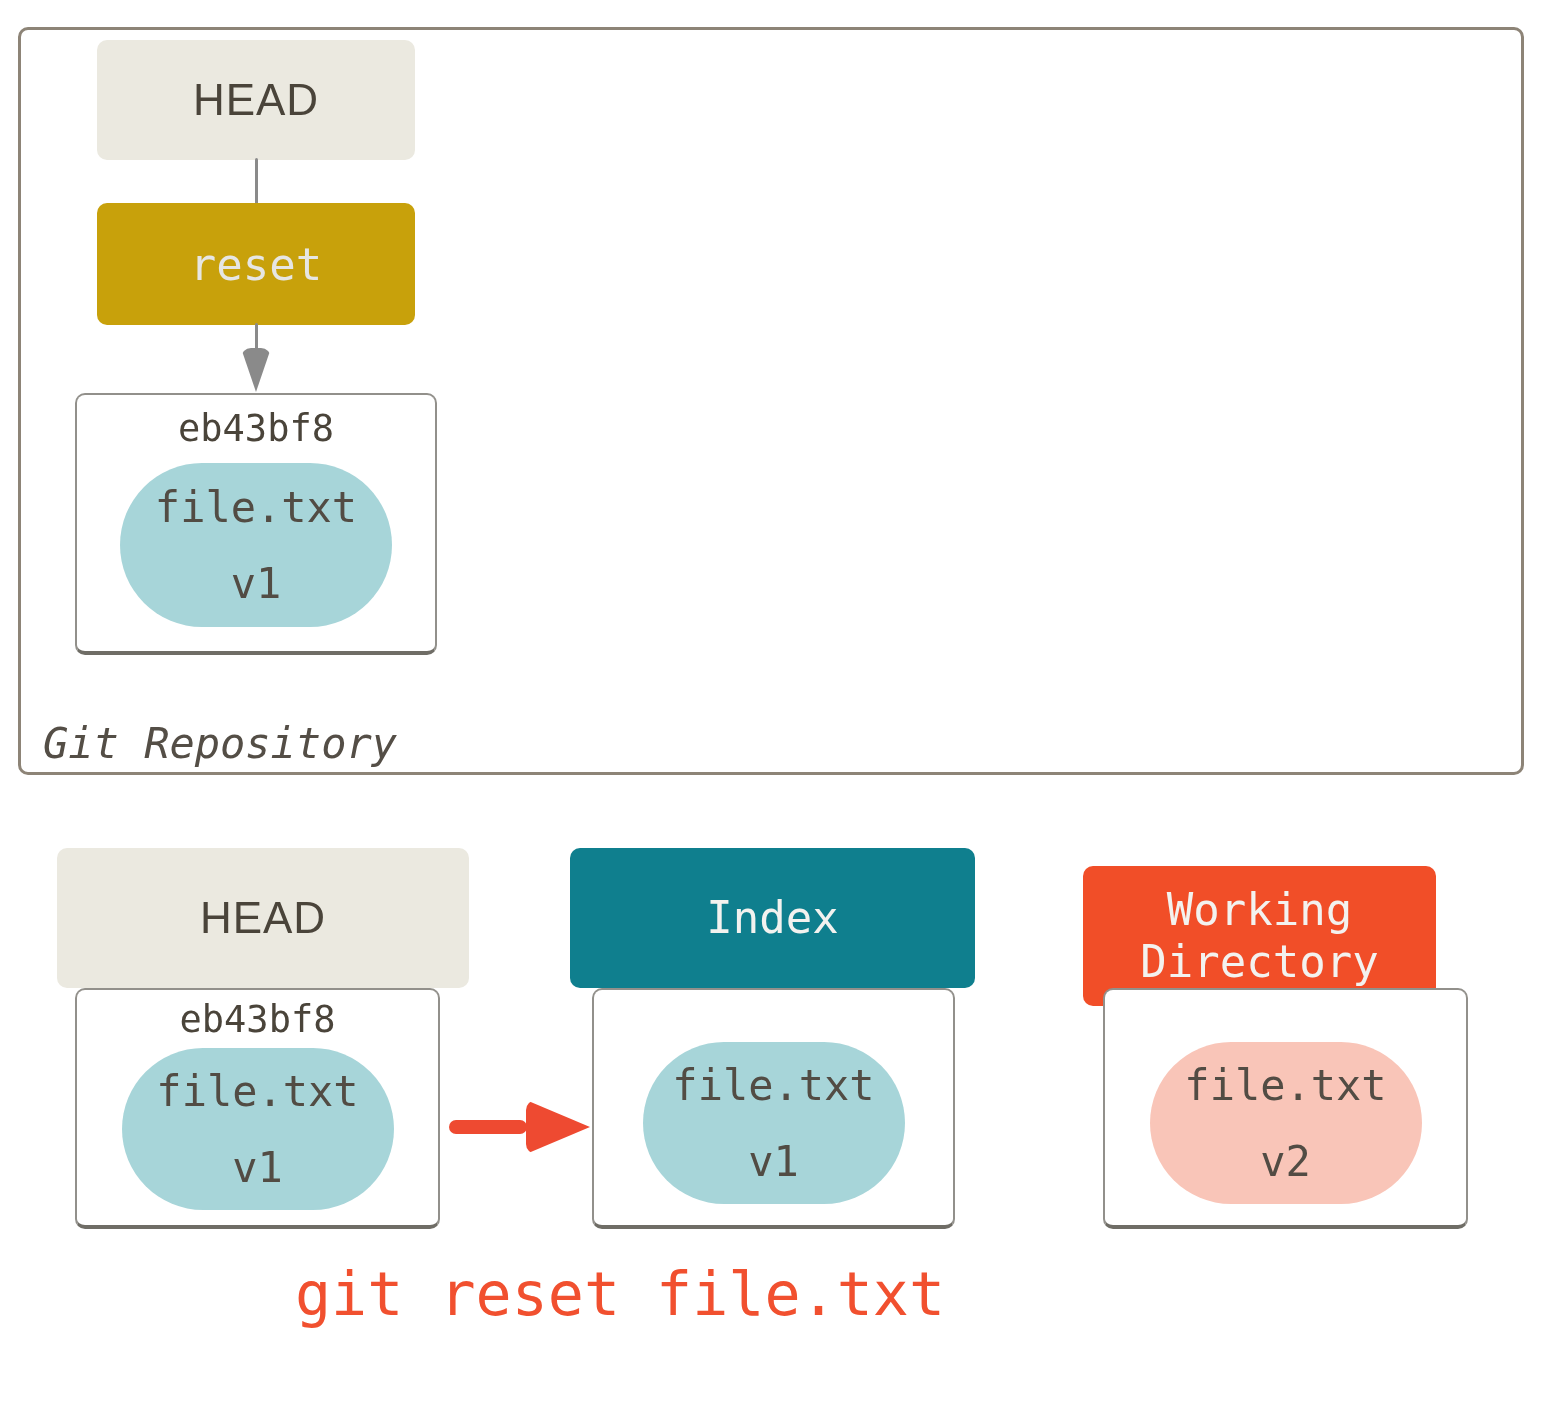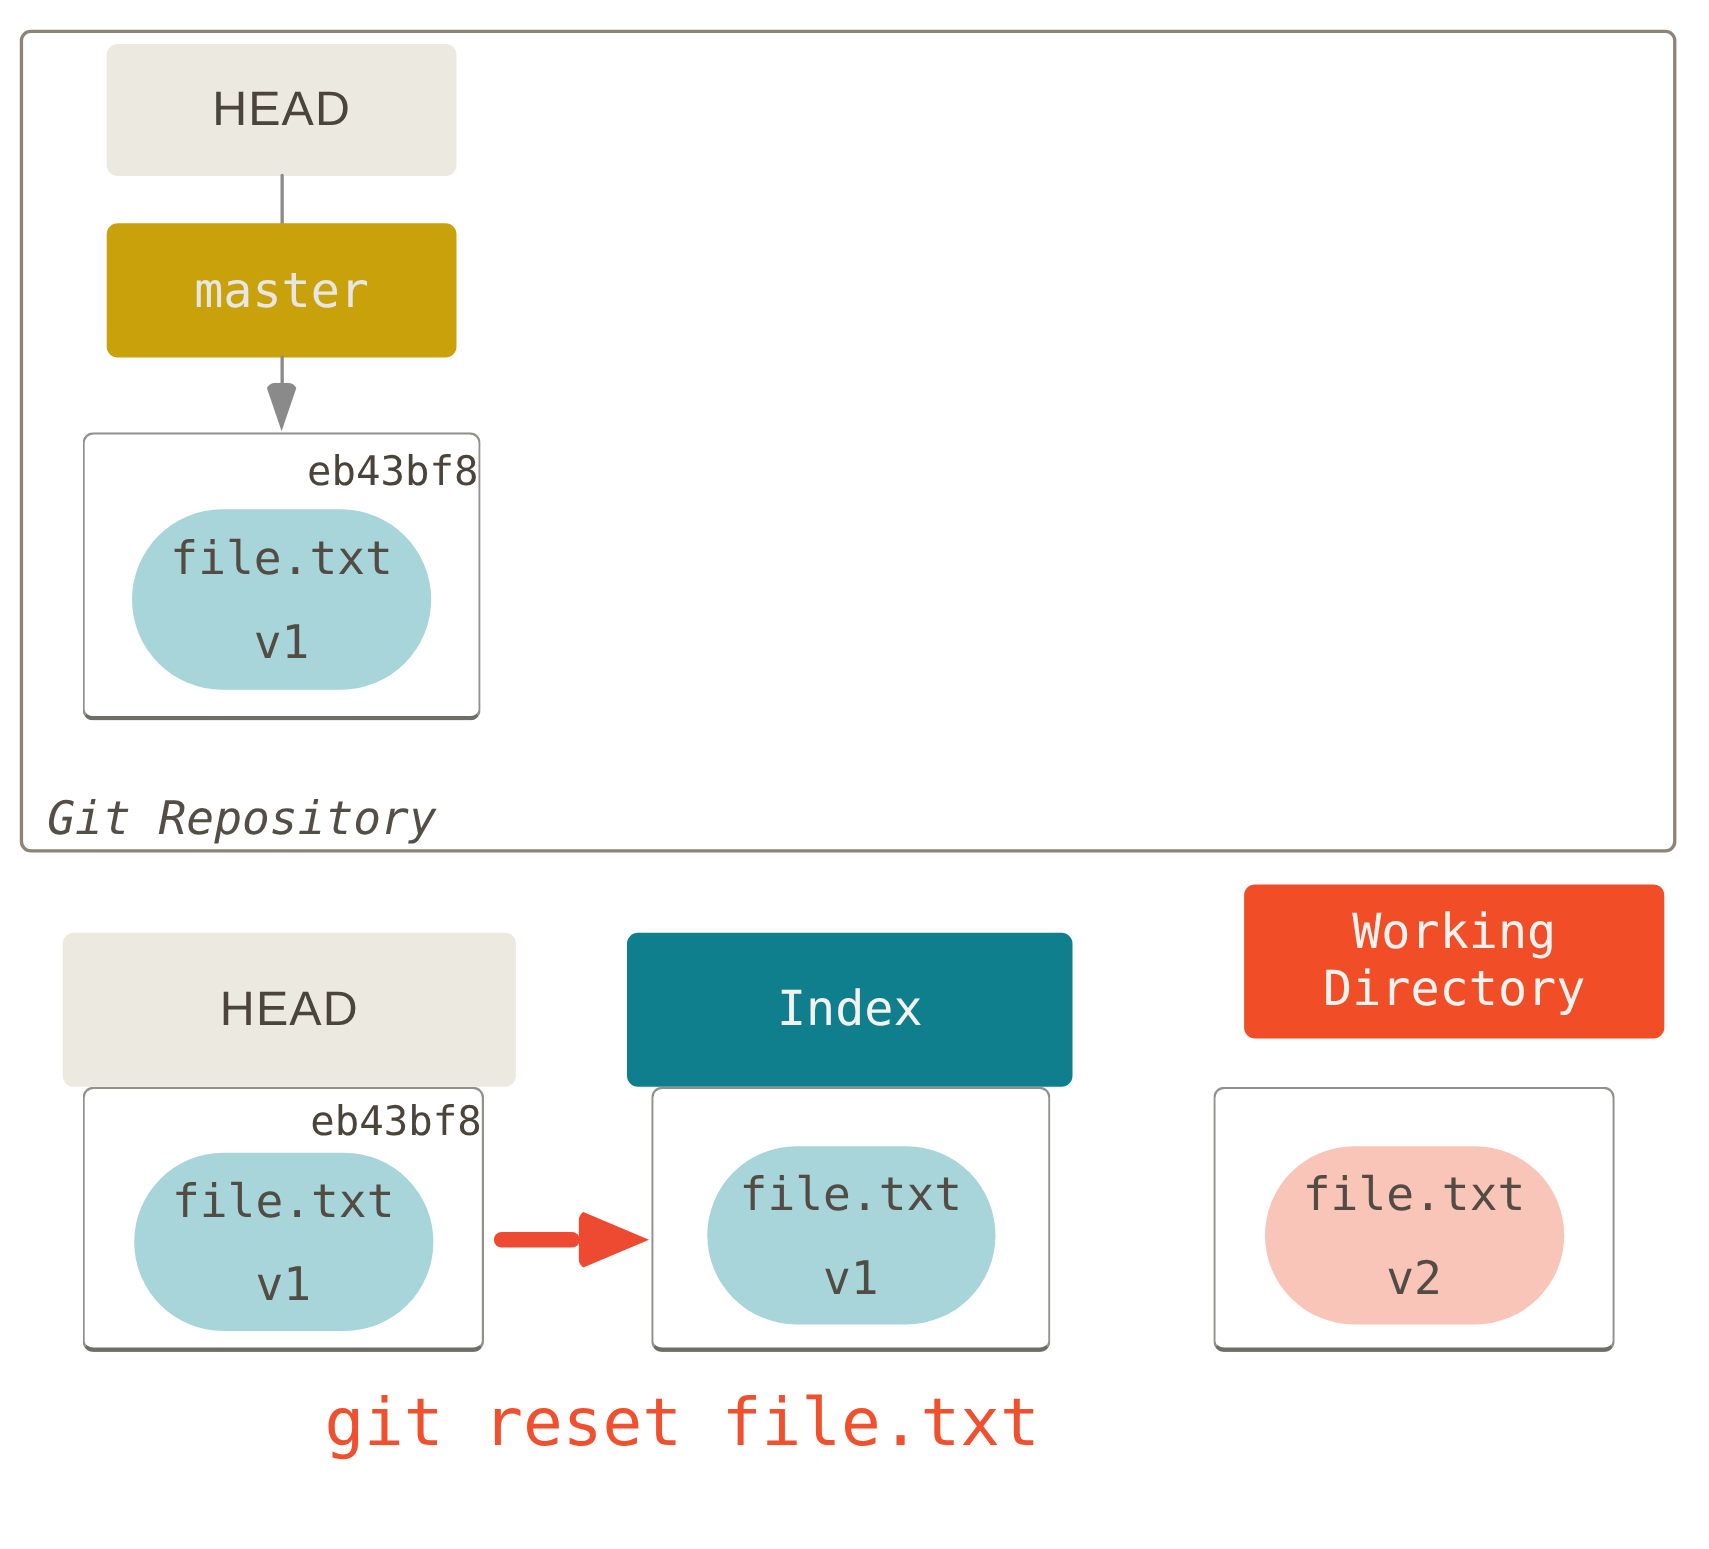--- a/index.html
+++ b/index.html
@@ -68,21 +68,20 @@
   .commit-box{
     border:2px solid var(--box-border);
     border-bottom:4px solid var(--box-border-dark);
     background:#ffffff;
     text-align:center;
   }
   .commit-box-top{left:75px;top:393px;width:362px;height:262px;padding-top:8px;}
   .commit-id{
     font-size:37px;color:var(--beige-text);
     line-height:52px;
-    text-align:right;
   }
   .blob{
     margin:8px auto 0 auto;
     width:272px;height:164px;
     border-radius:82px;
     background:var(--teal-blob);
     color:var(--blob-text);
     font-size:42px;line-height:55px;
     display:flex;flex-direction:column;
     align-items:center;justify-content:center;gap:21px;
@@ -104,25 +103,24 @@
     color:var(--beige-text);
     font-family:"Liberation Sans","DejaVu Sans",sans-serif;
     letter-spacing:1px;
   }
   .index-header{
     left:570px;top:848px;width:405px;height:140px;
     background:var(--teal-header);
     color:var(--header-text);
   }
   .wd-header{
-    left:1083px;top:804px;width:382px;height:140px;
+    left:1083px;top:866px;width:353px;height:140px;
     background:var(--orange-header);
     color:var(--header-text);
     padding:0 40px;
-    margin-left:48px;
   }
   .tree-box{
     border:2px solid var(--box-border);
     border-bottom:4px solid var(--box-border-dark);
     background:#ffffff;
     text-align:center;
   }
   .head-body{left:75px;top:988px;width:365px;height:241px;padding-top:4px;}
   .index-body{left:592px;top:988px;width:363px;height:241px;padding-top:52px;}
   .wd-body{left:1103px;top:988px;width:365px;height:241px;padding-top:52px;}
@@ -160,21 +158,21 @@
     <div class="abs repo-label" style="position:absolute;left:22px;top:689px;">Git Repository</div>
   </div>
 
   <div class="abs ref-tag head-tag-top">
     <span>HEAD</span>
   </div>
 
   <div class="abs vline connector-head-master"></div>
 
   <div class="abs ref-tag master-tag">
-    <span>master</span>
+    <span>reset</span>
   </div>
 
   <div class="abs vline connector-master-commit"></div>
   <div class="abs tri-down"></div>
 
   <div class="abs commit-box commit-box-top">
     <div class="commit-id">eb43bf8</div>
     <div class="blob">
       <div>file.txt</div>
       <div>v1</div>

